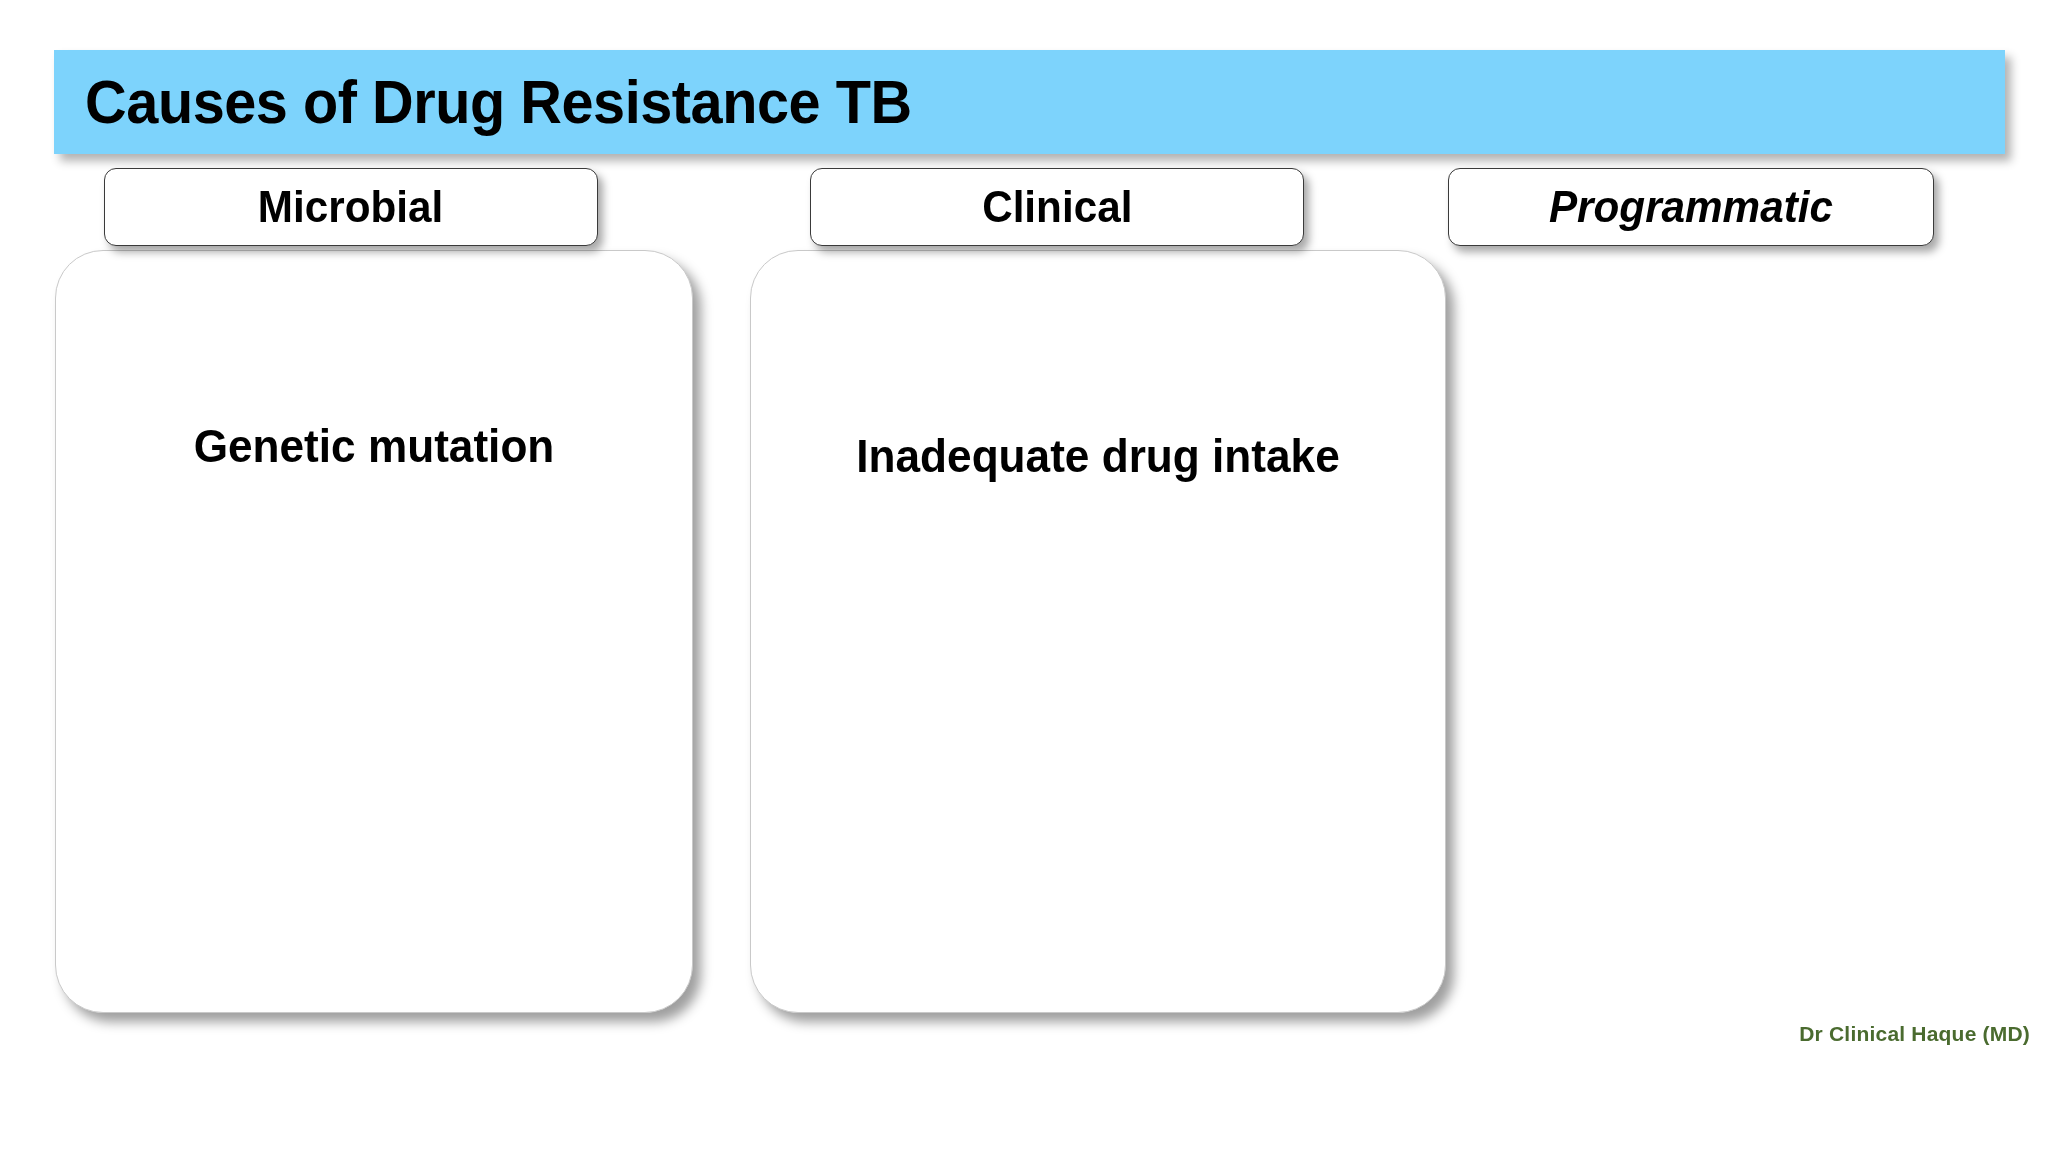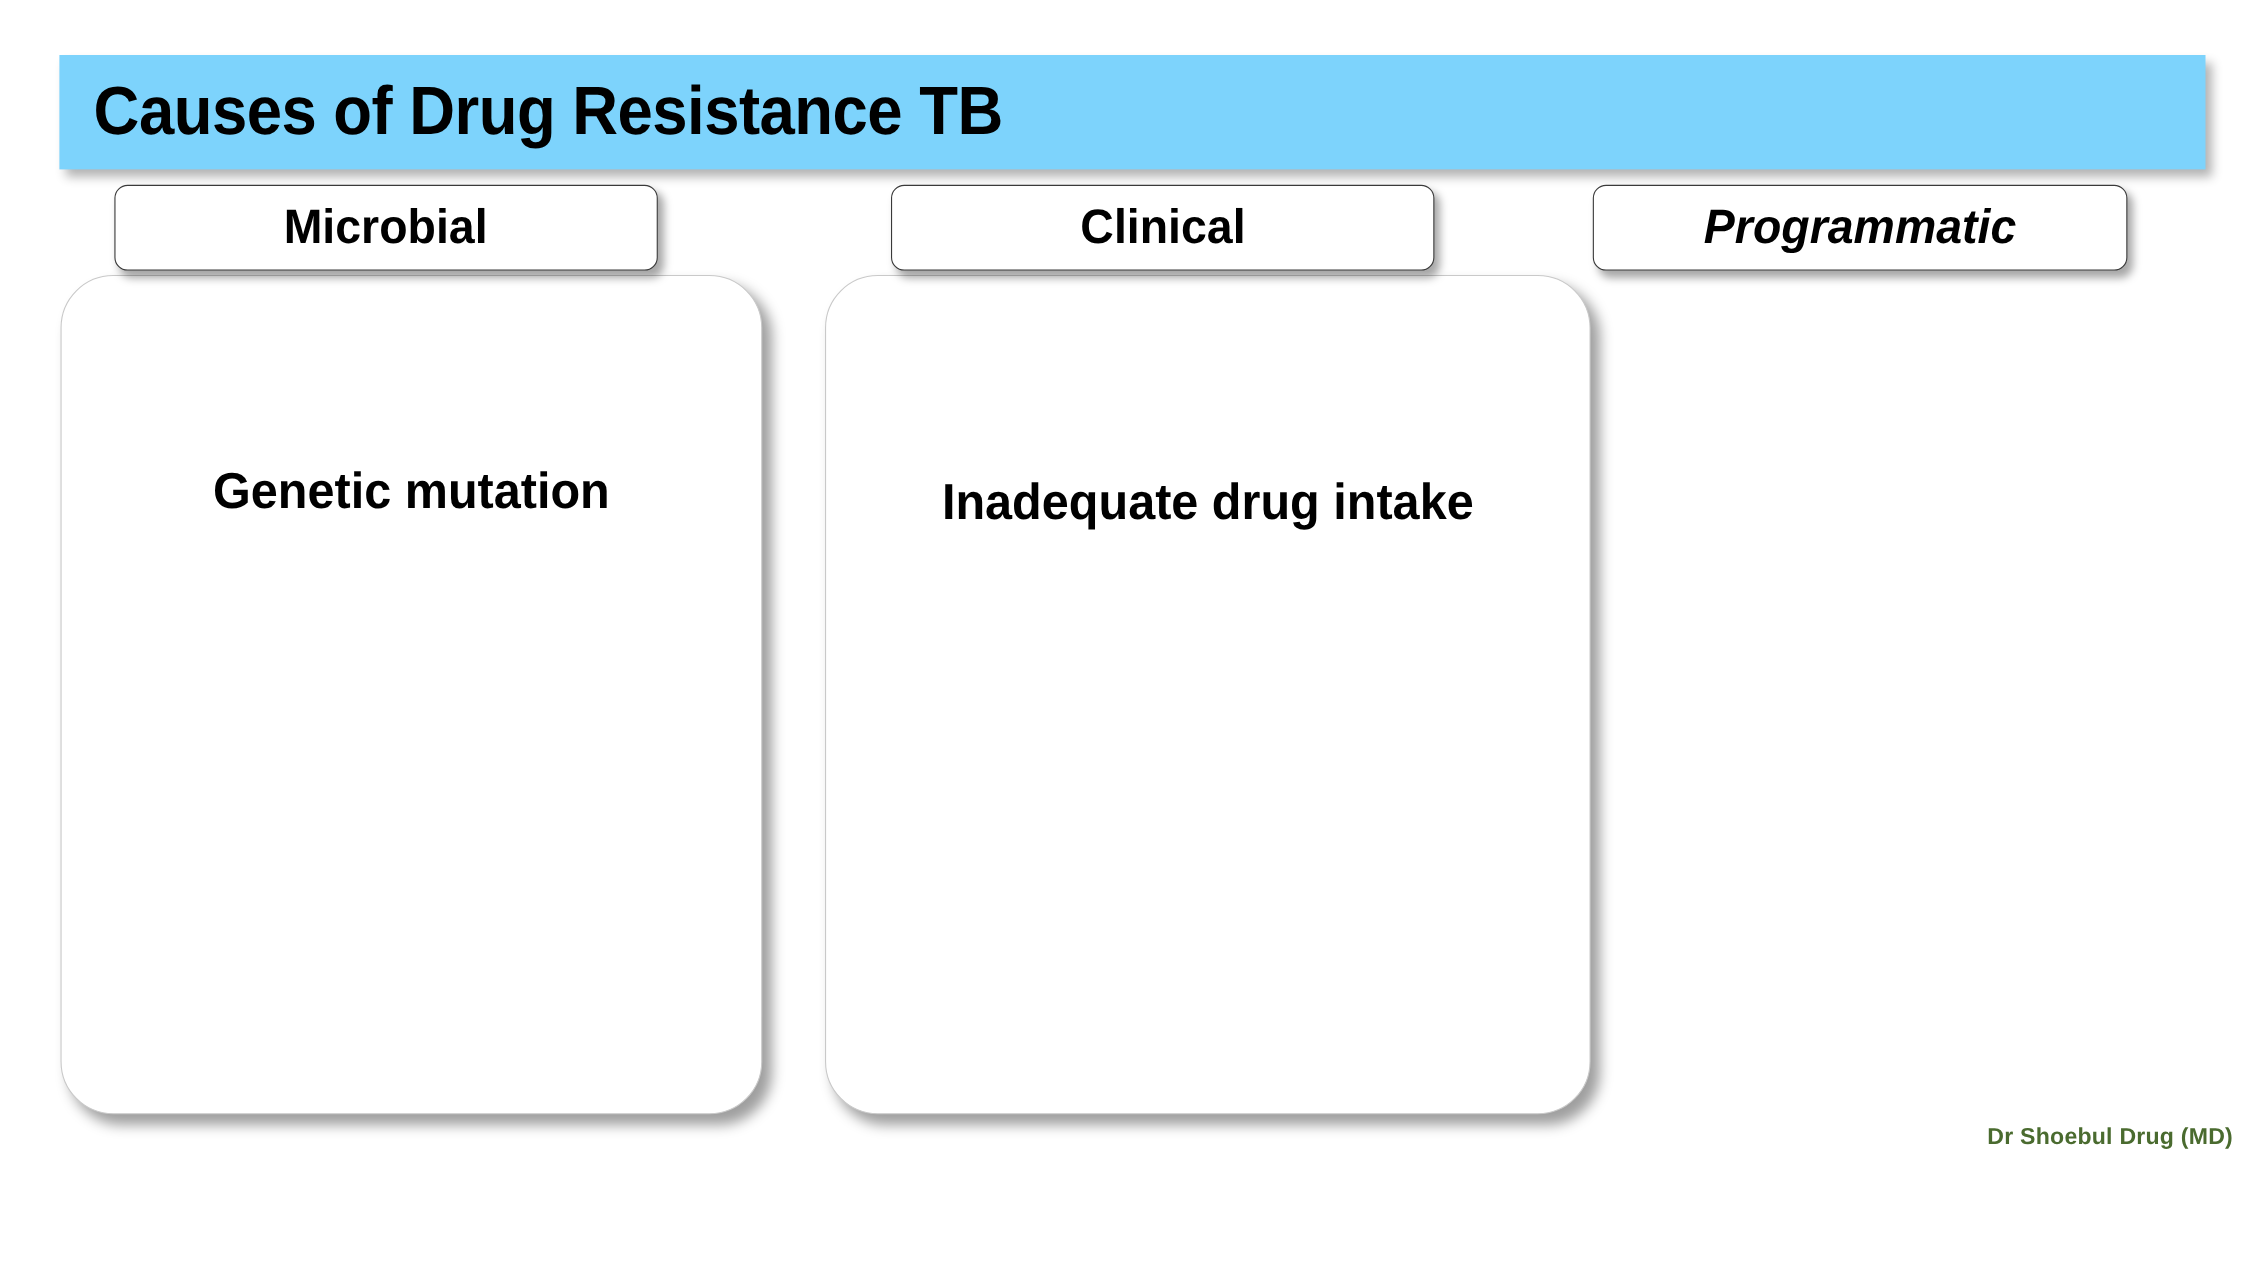--- a/index.html
+++ b/index.html
@@ -164,13 +164,13 @@
 </div>
 
 <div class="card" id="card-0">
   <div class="card-heading">Genetic mutation</div>
 </div>
 
 <div class="card" id="card-1">
   <div class="card-heading">Inadequate drug intake</div>
 </div>
 
-<div class="footer-credit">Dr Shoebul Drug (MD)</div>
+<div class="footer-credit">Dr Clinical Haque (MD)</div>
 
 </body></html>

